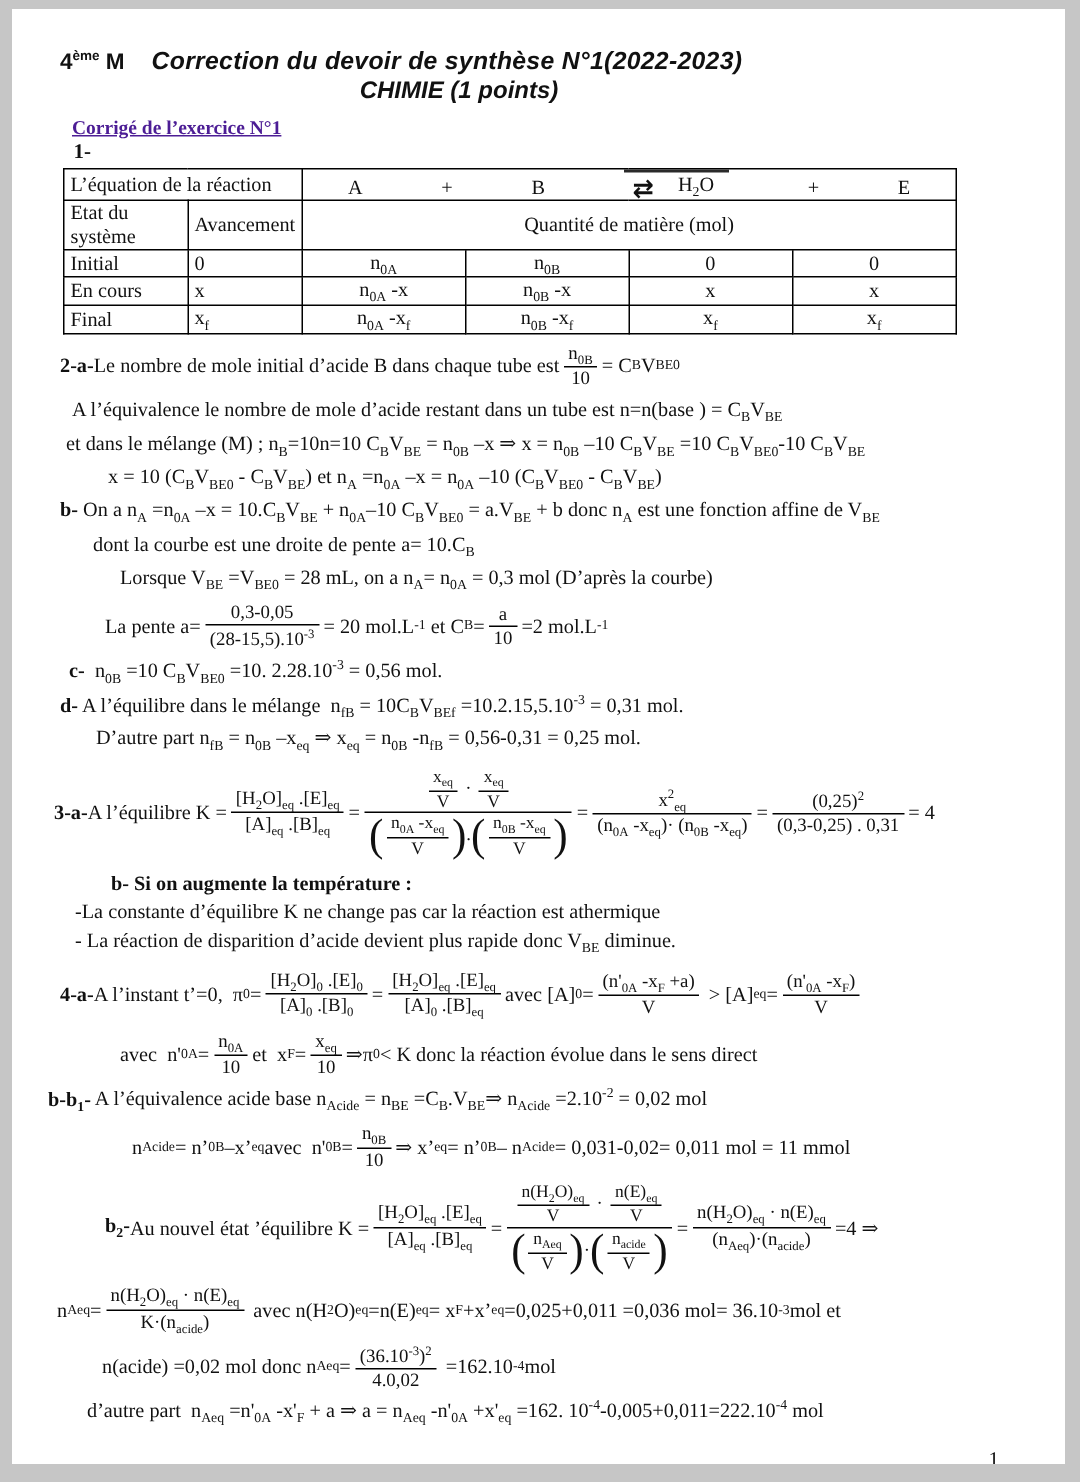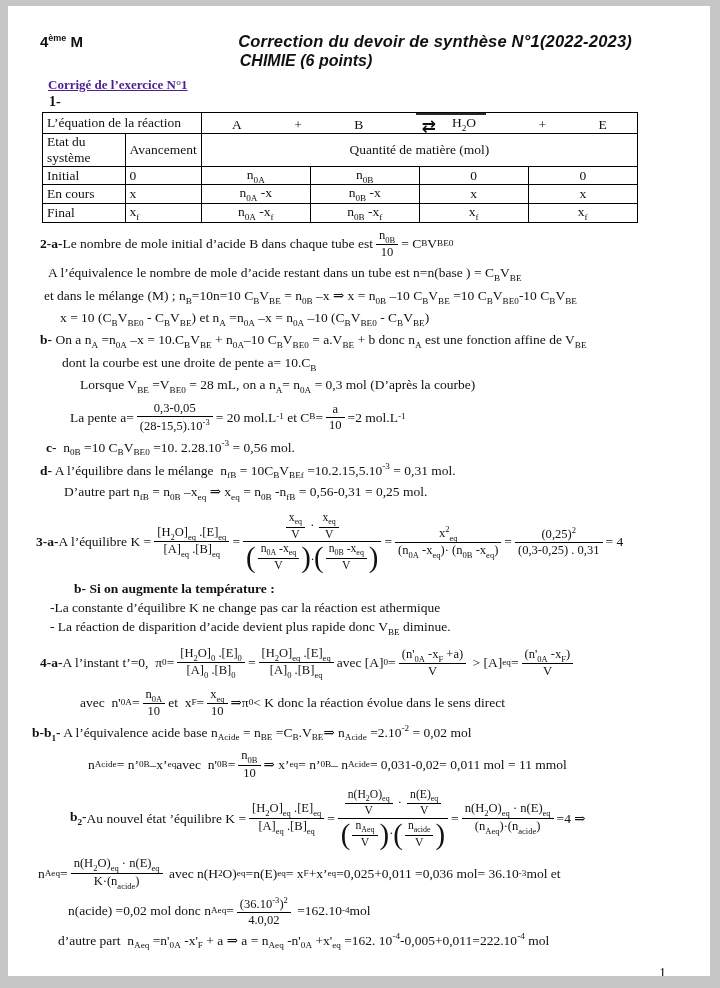--- a/index.html
+++ b/index.html
@@ -12,21 +12,21 @@
   .page{
     position:absolute;left:8px;top:6px;
     width:702px;height:970px;
     background:#fff;
     box-sizing:border-box;
     padding:26px 18px 0 32px;
     overflow:hidden;
   }
   
   .title-row{
-    display:flex;justify-content:space-between;align-items:baseline;gap:18px;
+    display:flex;justify-content:flex-start;align-items:baseline;gap:18px;
     font-family:"Liberation Sans","DejaVu Sans",sans-serif;
     font-weight:bold;font-size:16px;margin-right:60px;
   }
   .class-label{font-style:normal;font-size:15px;}
   .class-label sup{font-size:9px;}
   .doc-title{font-style:italic;font-size:16.5px;letter-spacing:.2px;}
   .doc-subtitle{
     text-align:center;margin-right:120px;margin-top:1px;
     font-family:"Liberation Sans","DejaVu Sans",sans-serif;
     font-weight:bold;font-style:italic;font-size:16px;
@@ -83,21 +83,21 @@
 </style>
 </head>
 <body>
 
 <div class="page">
 
   <div class="title-row">
     <span class="class-label">4<sup>ème</sup> M</span>
     <span class="doc-title">Correction du devoir de synthèse N°1(2022-2023)</span>
   </div>
-  <div class="doc-subtitle">CHIMIE (6 points)</div>
+  <div class="doc-subtitle">CHIMIE (1 points)</div>
 
   <div class="red-heading">Corrigé de l’exercice N°1</div>
   <div class="q1-label">1-</div>
 
   <table class="rx">
     <colgroup>
       <col style="width:14%">
         <col style="width:11.5%">
       <col style="width:18.6%">
         <col style="width:18.6%">
@@ -152,21 +152,21 @@
     </tr>
   </tbody>
     </table>
 
   <div class="ln fl" style="margin-top:5px"><b>2-a-</b> Le nombre de mole initial d’acide B dans chaque tube est <span class="fr">
         <span class="n">n<sub>0B</sub></span>
         <span class="d">10</span>
       </span> = C<sub>B</sub>V<sub>BE0</sub></div>
   <div class="ln" style="margin-left:8px">A l’équivalence le nombre de mole d’acide restant dans un tube est n=n(base ) = C<sub>B</sub>V<sub>BE</sub></div>
   <div class="ln" style="margin-left:4px">et dans le mélange (M) ; n<sub>B</sub>=10n=10 C<sub>B</sub>V<sub>BE</sub> = n<sub>0B</sub> –x ⇒ x = n<sub>0B</sub> –10 C<sub>B</sub>V<sub>BE</sub> =10 C<sub>B</sub>V<sub>BE0</sub>-10 C<sub>B</sub>V<sub>BE</sub></div>
-  <div class="ln" style="margin-left:20px">x = 10 (C<sub>B</sub>V<sub>BE0</sub> - C<sub>B</sub>V<sub>BE</sub>) et n<sub>A</sub> =n<sub>0A</sub> –x = n<sub>0A</sub> –10 (C<sub>B</sub>V<sub>BE0</sub> - C<sub>B</sub>V<sub>BE</sub>)</div>
+  <div class="ln" style="margin-left:32px">x = 10 (C<sub>B</sub>V<sub>BE0</sub> - C<sub>B</sub>V<sub>BE</sub>) et n<sub>A</sub> =n<sub>0A</sub> –x = n<sub>0A</sub> –10 (C<sub>B</sub>V<sub>BE0</sub> - C<sub>B</sub>V<sub>BE</sub>)</div>
 
   <div class="ln"><b>b-</b> On a n<sub>A</sub> =n<sub>0A</sub> –x = 10.C<sub>B</sub>V<sub>BE</sub> + n<sub>0A</sub>–10 C<sub>B</sub>V<sub>BE0</sub> = a.V<sub>BE</sub> + b donc n<sub>A</sub> est une fonction affine de V<sub>BE</sub></div>
   <div class="ln" style="margin-left:22px">dont la courbe est une droite de pente a= 10.C<sub>B</sub></div>
   <div class="ln" style="margin-left:40px">Lorsque V<sub>BE</sub> =V<sub>BE0</sub> = 28 mL, on a n<sub>A</sub>= n<sub>0A</sub> = 0,3 mol (D’après la courbe)</div>
   <div class="ln fl" style="margin-left:30px">La pente a= <span class="fr">
         <span class="n">0,3-0,05</span>
         <span class="d">(28-15,5).10<sup>-3</sup></span>
       </span> = 20 mol.L<sup>-1</sup> &nbsp;et C<sub>B</sub>= <span class="fr">
         <span class="n">a</span>
         <span class="d">10</span>

